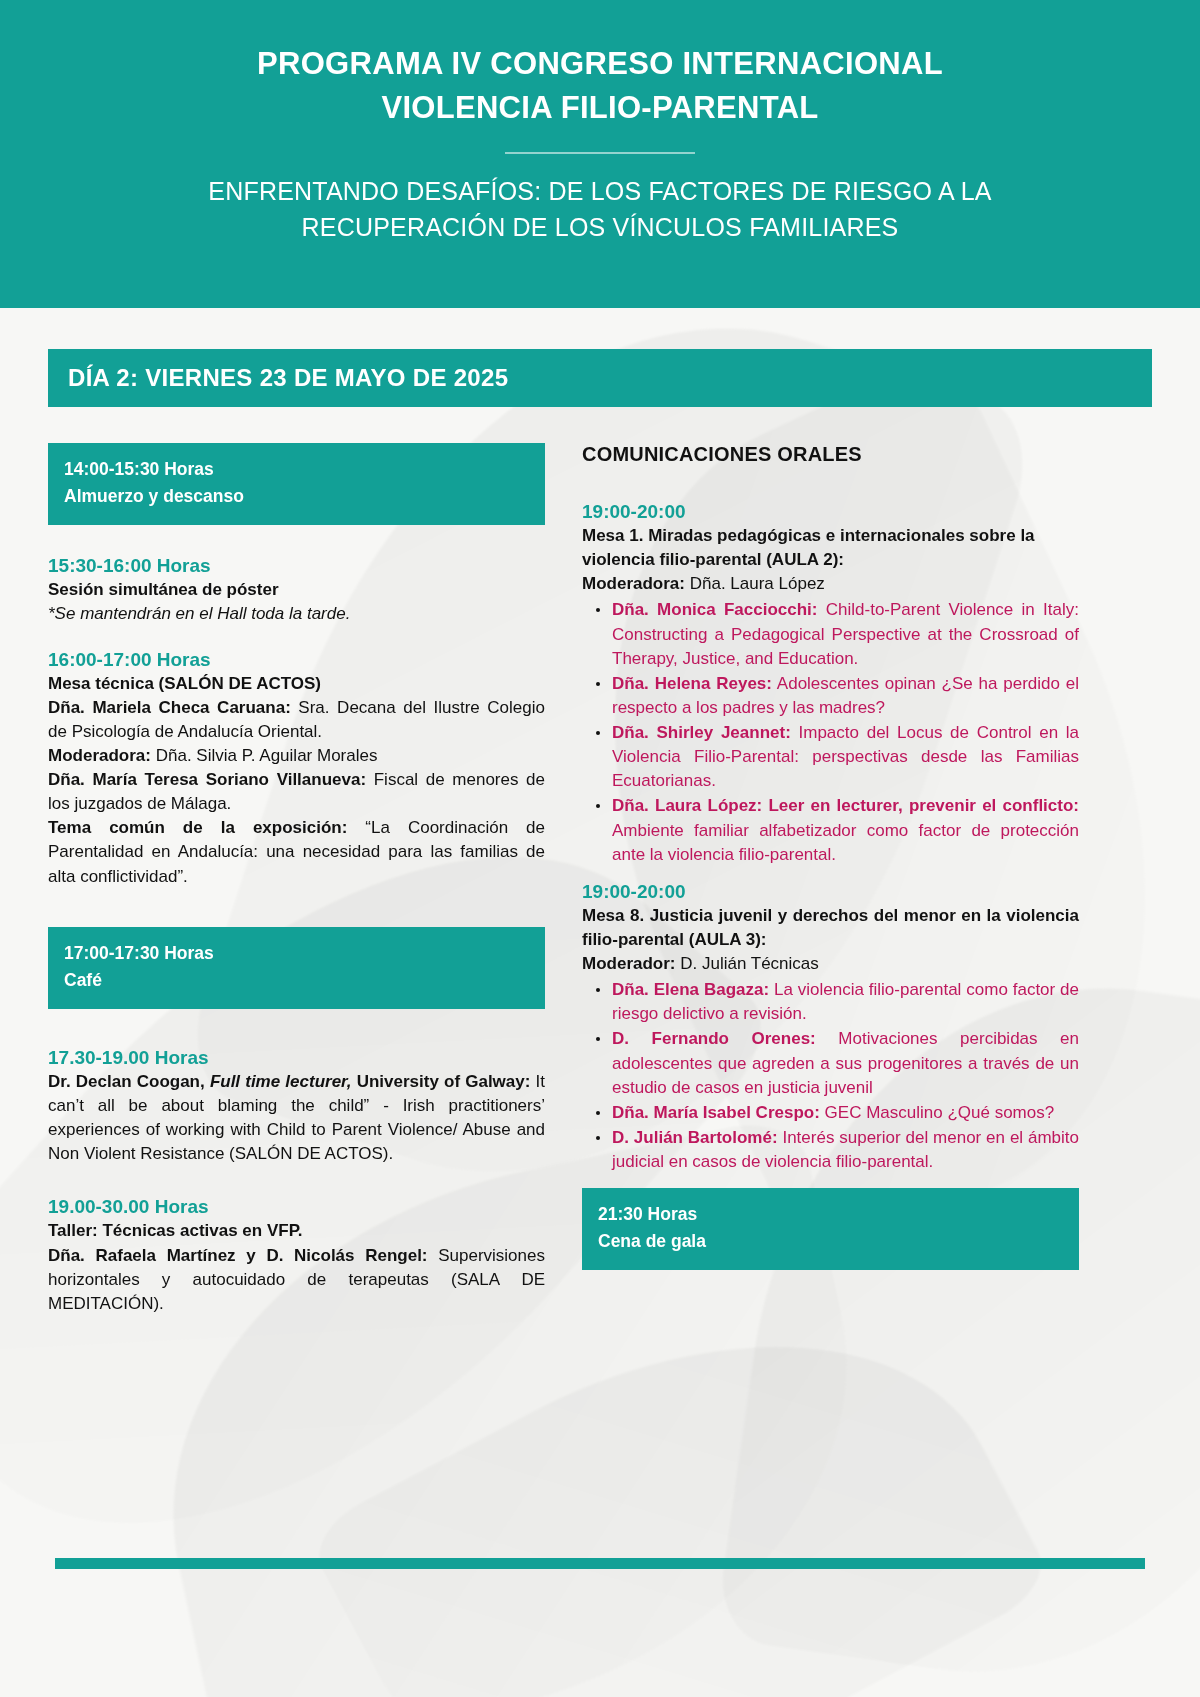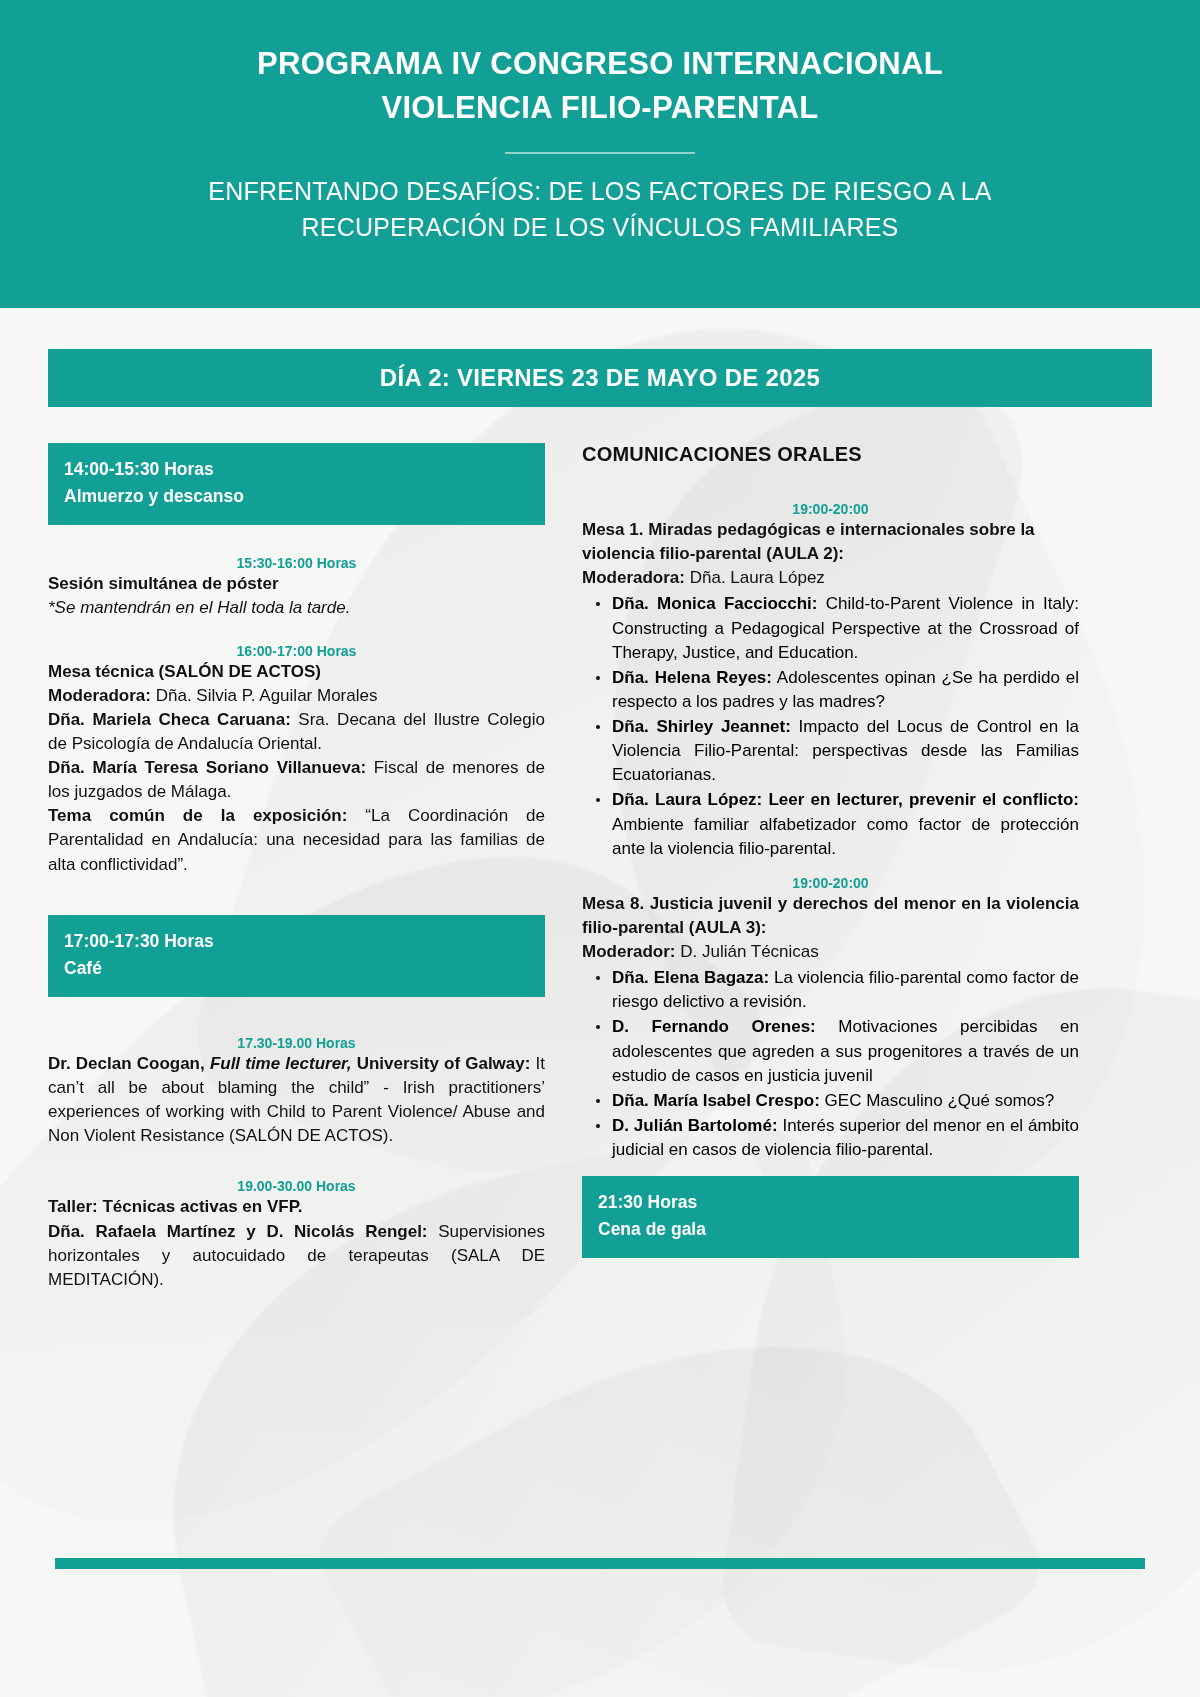--- a/index.html
+++ b/index.html
@@ -67,25 +67,25 @@
 
   
   .content {
     position: relative;
     z-index: 2;
     padding: 0 48px;
   }
   .day-banner {
     background: #12a096;
     color: #ffffff;
-    text-align: center;
+    text-align: left;
     font-size: 24px;
     font-weight: bold;
     letter-spacing: 0.3px;
-    padding: 15px 10px;
+    padding: 15px 20px;
     margin-top: 41px;
     margin-bottom: 36px;
   }
 
   
   .columns {
     display: flex;
     gap: 37px;
     align-items: flex-start;
   }
@@ -99,24 +99,23 @@
     padding: 13px 16px 15px;
     font-size: 17.5px;
     font-weight: bold;
     line-height: 1.55;
   }
   .slot-box .line { display: block; }
 
   
   .time {
     color: #12a096;
-    font-size: 14px;
+    font-size: 19px;
     font-weight: bold;
     margin-bottom: 1px;
-    text-align: center;
   }
 
   
   .para {
     font-size: 17px;
     line-height: 1.42;
     color: #111111;
     text-align: justify;
     hyphens: none;
   }
@@ -143,21 +142,21 @@
   ul.bullets {
     list-style: none;
     margin: 2px 0 0 0;
     padding: 0;
   }
   ul.bullets > li {
     position: relative;
     padding-left: 30px;
     font-size: 17px;
     line-height: 1.42;
-    color: #000000;
+    color: #be185d;
     text-align: justify;
     margin-bottom: 1px;
   }
   ul.bullets > li::before {
     content: "";
     position: absolute;
     left: 14px;
     top: 10px;
     width: 4px;
     height: 4px;
@@ -219,25 +218,25 @@
           <b>Sesión simultánea de póster</b>
         </div>
         <div class="para plain ital">*Se mantendrán en el Hall toda la tarde.</div>
       </div>
 
       <div class="block gap-xl">
         <div class="time">16:00-17:00 Horas</div>
         <div class="para plain">
           <b>Mesa técnica (SALÓN DE ACTOS)</b>
         </div>
+        <div class="para">
+          <b>Dña. Mariela Checa Caruana:</b><span> Sra. Decana del Ilustre Colegio de Psicología de Andalucía Oriental.</span>
+        </div>
         <div class="para plain">
           <b>Moderadora:</b><span> Dña. Silvia P. Aguilar Morales</span>
-        </div>
-        <div class="para">
-          <b>Dña. Mariela Checa Caruana:</b><span> Sra. Decana del Ilustre Colegio de Psicología de Andalucía Oriental.</span>
         </div>
         <div class="para">
           <b>Dña. María Teresa Soriano Villanueva:</b><span> Fiscal de menores de los juzgados de Málaga.</span>
         </div>
         <div class="para">
           <b>Tema común de la exposición:</b><span> “La Coordinación de Parentalidad en Andalucía: una necesidad para las familias de alta conflictividad”.</span>
         </div>
       </div>
 
       <div class="slot-box gap-xl">

